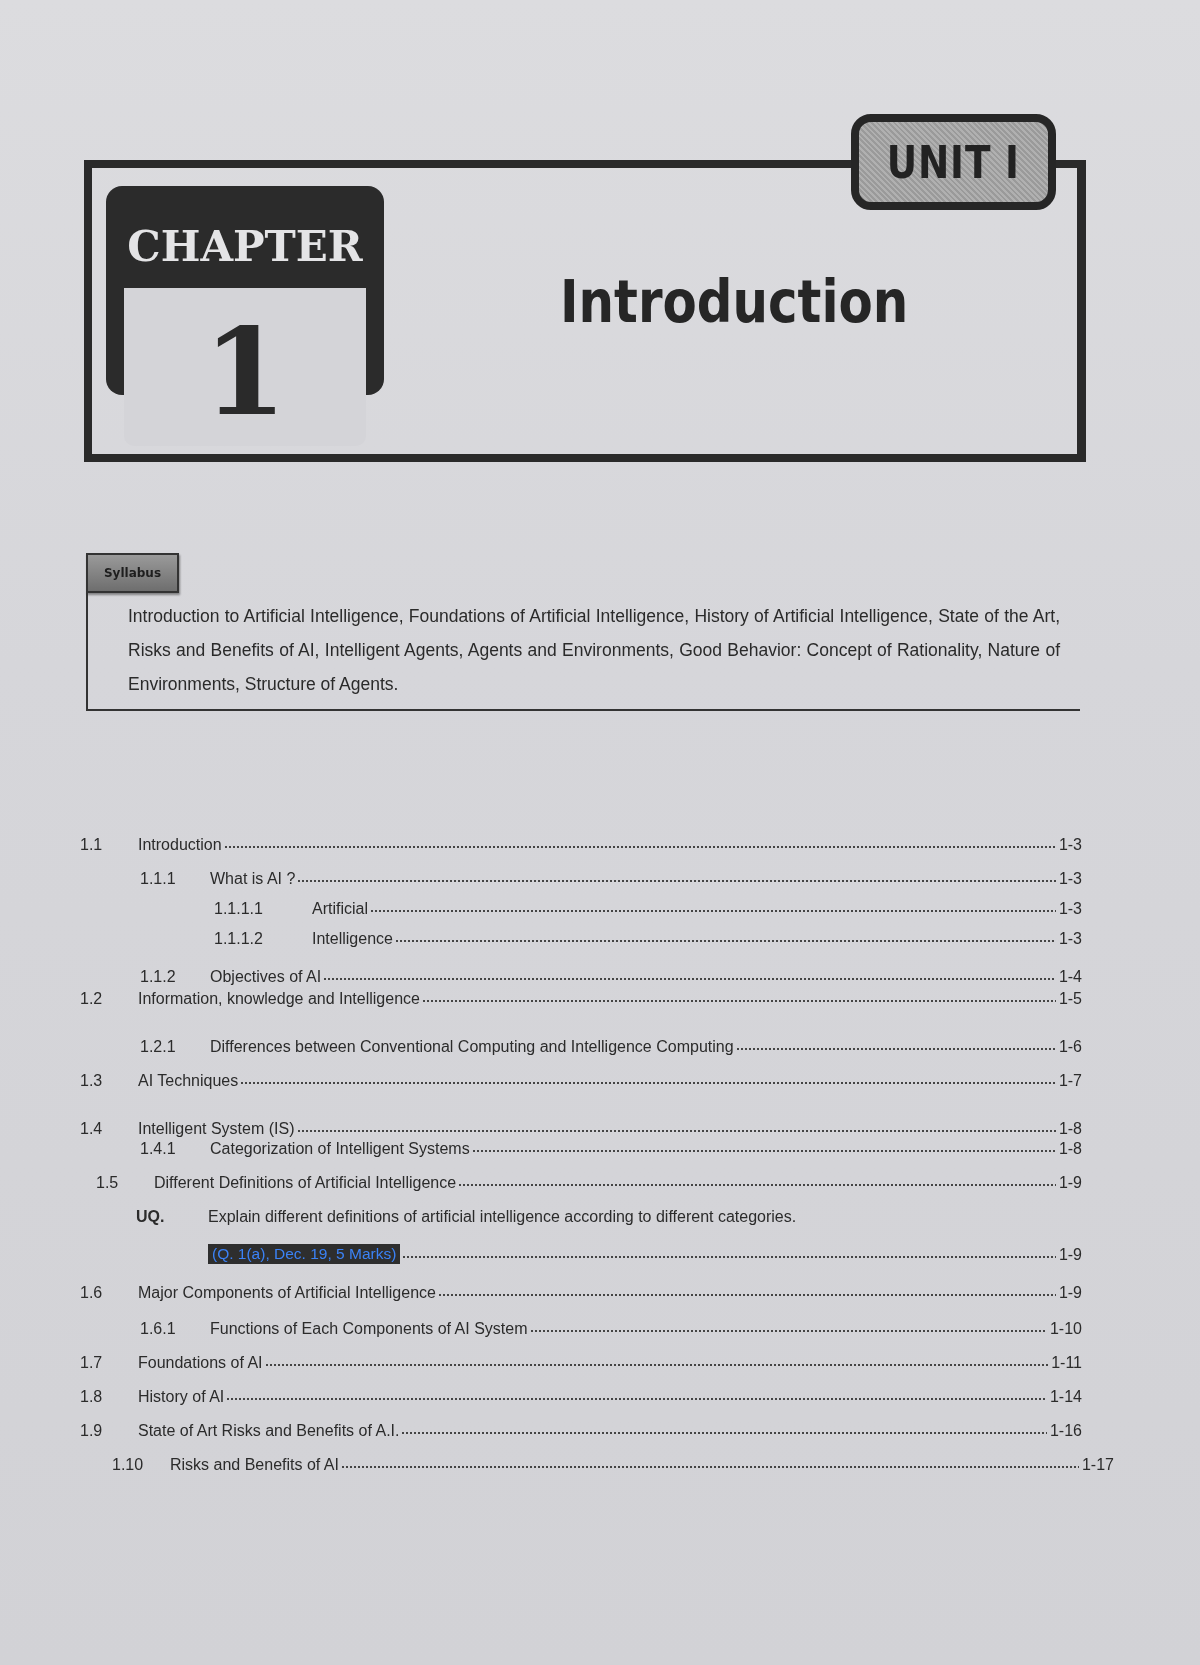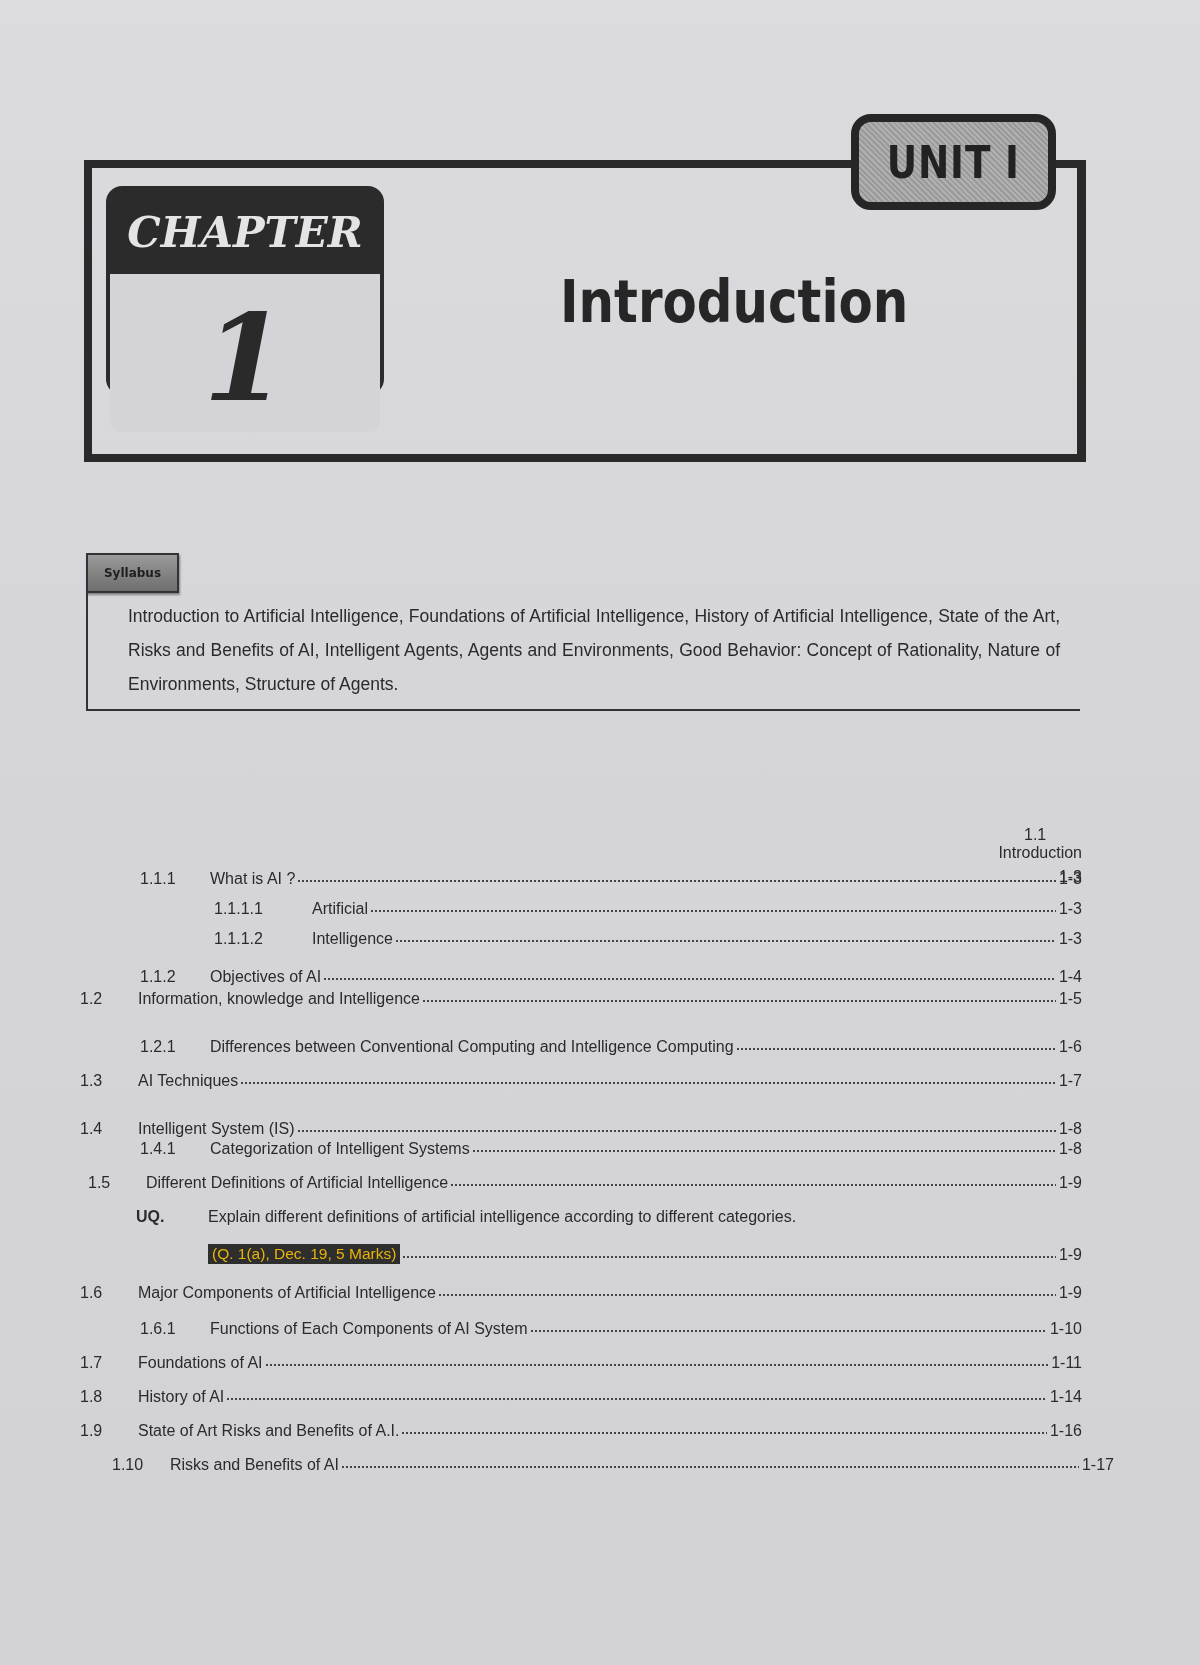--- a/index.html
+++ b/index.html
@@ -24,21 +24,21 @@
       background: repeating-linear-gradient(45deg, #9a9a9a 0 2px, #b0b0b0 2px 4px);
       border: 8px solid #262626; border-radius: 20px;
       display: flex; align-items: center; justify-content: center;
     }
     .unit-text {
       font-family: "DejaVu Sans", sans-serif; font-weight: bold;
       font-size: 44px; color: #222; letter-spacing: 1px; transform: scaleX(0.85);
     }
     .chapter-box {
       position: absolute; left: 106px; top: 186px; width: 278px; height: 209px;
-      background: #2b2b2b; border-radius: 16px; padding: 4px; font-style: italic;
+      background: #2b2b2b; border-radius: 16px; padding: 18px;
     }
     .chapter-label {
       height: 84px; display: flex; align-items: center; justify-content: center;
       font-family: "DejaVu Serif", serif; font-weight: bold; font-size: 42px;
       color: #e4e4e6; letter-spacing: 0px;
     }
     .chapter-num-area {
       background: #d4d4d8; height: 158px; border-radius: 0 0 10px 10px;
       display: flex; align-items: center; justify-content: center;
     }
@@ -78,21 +78,21 @@
     .toc-num { flex: 0 0 auto; }
     .toc-title { flex: 0 0 auto; white-space: nowrap; }
     .toc-dots {
       flex: 1 1 auto; height: 2px; margin: 0 3px 6px 2px;
       background-image: radial-gradient(circle, #444 0.9px, transparent 1.1px);
       background-size: 4px 2px; background-repeat: repeat-x;
     }
     .toc-page { flex: 0 0 auto; }
     .uq-label { font-weight: bold; }
     .marks-tag {
-      background: #2e2e2e; color: #eab308; padding: 1px 4px; font-size: 15.5px;
+      background: #2e2e2e; color: #3b82f6; padding: 1px 4px; font-size: 15.5px;
     }
   </style>
 </head>
 <body>
 
 <div class="page">
 
   <div class="header-frame"></div>
 
   <div class="unit-badge">
@@ -107,21 +107,21 @@
   </div>
 
   <div class="chapter-title">Introduction</div>
 
   <div class="syllabus-tag">Syllabus</div>
   <div class="syllabus-box">
     <p class="syllabus-text">Introduction to Artificial Intelligence, Foundations of Artificial Intelligence, History of Artificial Intelligence, State of the Art, Risks and Benefits of AI, Intelligent Agents, Agents and Environments, Good Behavior: Concept of Rationality, Nature of Environments, Structure of Agents.</p>
   </div>
 
   <div class="toc" id="toc">
-      <div class="toc-row" style="top: 0px; flex-direction: column;">
+      <div class="toc-row" style="top: 0px;">
         <span class="toc-num" style="margin-left: 0px; width: 58px;">1.1</span>
         <span class="toc-title">Introduction</span>
         <span class="toc-dots"></span>
         <span class="toc-page">1-3</span>
       </div>
       <div class="toc-row" style="top: 34px;">
         <span class="toc-num" style="margin-left: 60px; width: 70px;">1.1.1</span>
         <span class="toc-title">What is AI ?</span>
         <span class="toc-dots"></span>
         <span class="toc-page">1-3</span>
@@ -168,21 +168,21 @@
         <span class="toc-dots"></span>
         <span class="toc-page">1-8</span>
       </div>
       <div class="toc-row" style="top: 304px;">
         <span class="toc-num" style="margin-left: 60px; width: 70px;">1.4.1</span>
         <span class="toc-title">Categorization of Intelligent Systems</span>
         <span class="toc-dots"></span>
         <span class="toc-page">1-8</span>
       </div>
       <div class="toc-row" style="top: 338px;">
-        <span class="toc-num" style="margin-left: 8px; width: 58px;">1.5</span>
+        <span class="toc-num" style="margin-left: 16px; width: 58px;">1.5</span>
         <span class="toc-title">Different Definitions of Artificial Intelligence</span>
         <span class="toc-dots"></span>
         <span class="toc-page">1-9</span>
       </div>
       <div class="toc-row" style="top: 372px;">
         <span class="toc-num uq-label" style="margin-left: 56px; width: 72px;">UQ.</span>
         <span class="toc-title">Explain different definitions of artificial intelligence according to different categories.</span>
       </div>
       <div class="toc-row" style="top: 410px;">
         <span class="toc-title marks-tag" style="margin-left: 128px;">(Q. 1(a), Dec. 19, 5 Marks)</span>

